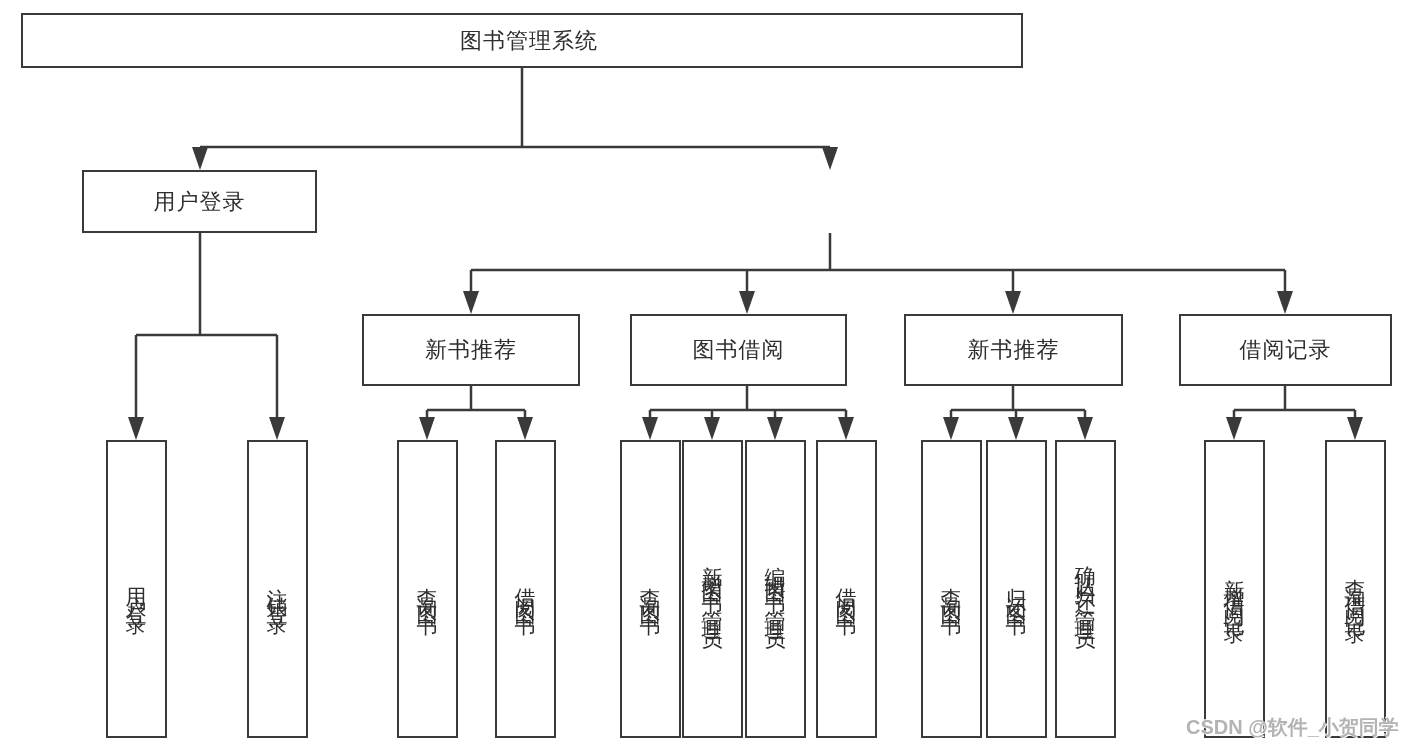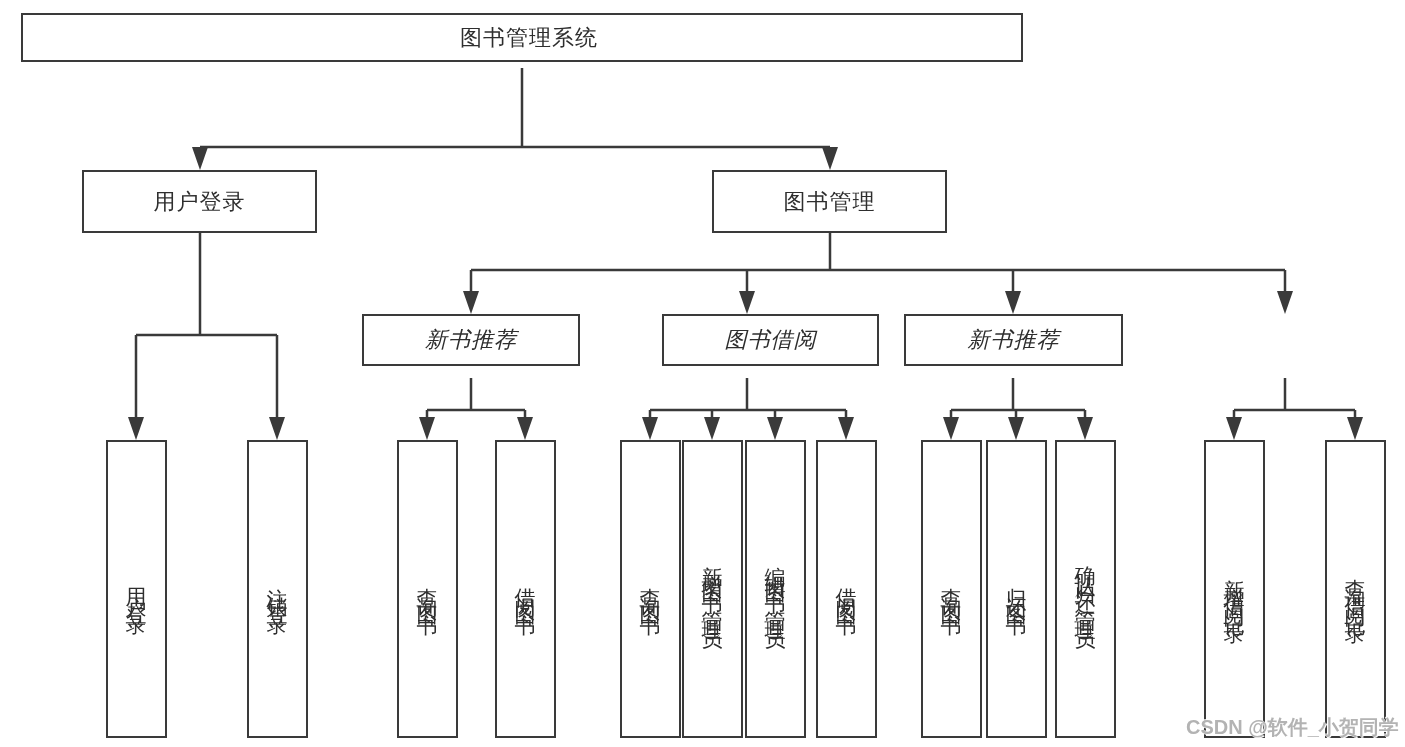--- a/index.html
+++ b/index.html
@@ -31,28 +31,28 @@
   .vtext{
     writing-mode:vertical-rl;
     text-orientation:mixed;
     font-size:21px;
     letter-spacing:9px;
     line-height:1;
     white-space:nowrap;
     color:var(--text);
   }
   
-  .n-root{left:21px;top:13px;width:1002px;height:49px;padding-left:14px;}
+  .n-root{left:21px;top:13px;width:1002px;height:55px;padding-left:14px;}
   
   .n-user-login{left:82px;top:170px;width:235px;height:63px;}
   .n-book-mgmt{left:712px;top:170px;width:235px;height:63px;}
   
-  .lvl3{top:314px;height:52px;font-style:italic;}
+  .lvl3{top:314px;height:72px;}
   .n-new-books{left:362px;width:218px;}
-  .n-book-borrow{left:662px;width:217px;}
+  .n-book-borrow{left:630px;width:217px;}
   .n-current-borrow{left:904px;width:219px;}
   .n-borrow-records{left:1179px;width:213px;}
   
   .leaf{top:440px;width:61px;height:298px;}
   .x-ul1{left:106px;} .x-ul2{left:247px;}
   .x-nb1{left:397px;} .x-nb2{left:495px;}
   .x-bb1{left:620px;} .x-bb2{left:682px;} .x-bb3{left:745px;} .x-bb4{left:816px;}
   .x-cb1{left:921px;} .x-cb2{left:986px;} .x-cb3{left:1055px;}
   .x-br1{left:1204px;} .x-br2{left:1325px;}
   #watermark{
@@ -107,32 +107,32 @@
     </g>
   </svg>
 
   <div class="box n-root">
     <span class="hlabel">图书管理系统</span>
   </div>
 
   <div class="box n-user-login">
     <span class="hlabel">用户登录</span>
   </div>
-  <div class="box n-book-mgmt">
-    <span class="hlabel">图书管理</span>
-  </div>
 
   <div class="box lvl3 n-new-books">
     <span class="hlabel">新书推荐</span>
   </div>
   <div class="box lvl3 n-book-borrow">
     <span class="hlabel">图书借阅</span>
   </div>
   <div class="box lvl3 n-current-borrow">
     <span class="hlabel">新书推荐</span>
+  </div>
+  <div class="box lvl3 n-borrow-records">
+    <span class="hlabel">借阅记录</span>
   </div>
 
   <div class="box leaf x-ul1">
     <span class="vtext">用户登录</span>
   </div>
   <div class="box leaf x-ul2">
     <span class="vtext">注销登录</span>
   </div>
 
   <div class="box leaf x-nb1">

